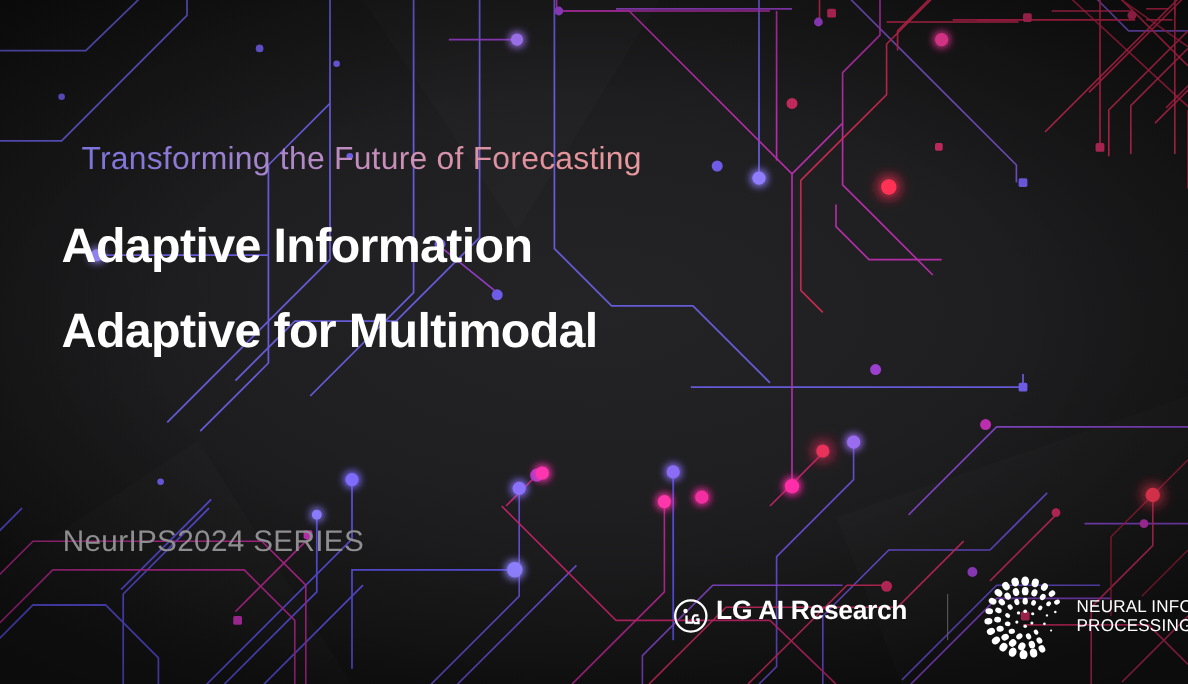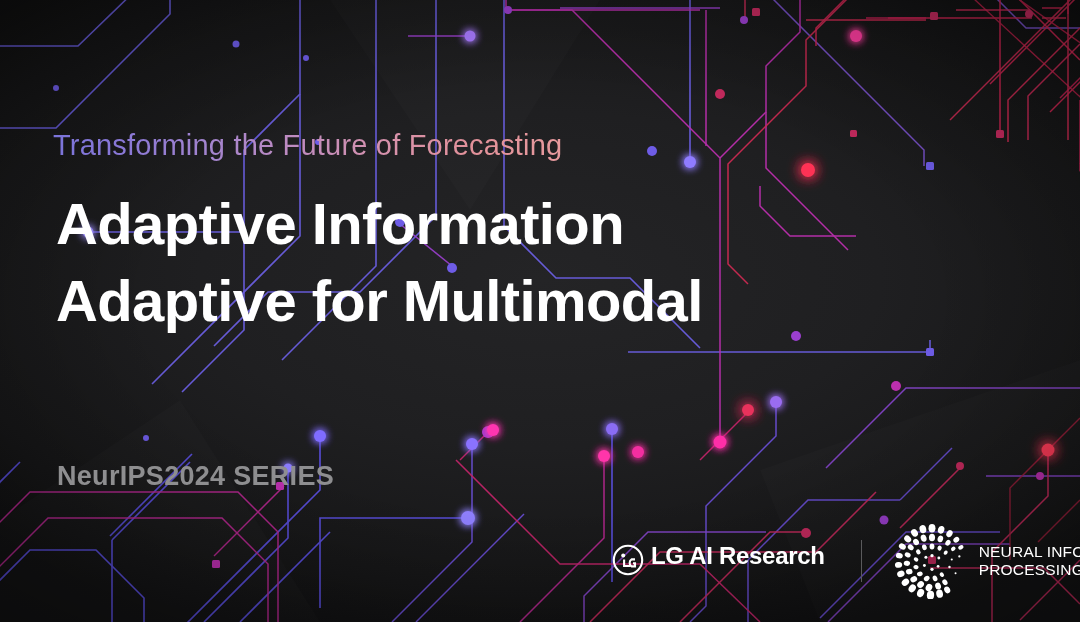--- a/index.html
+++ b/index.html
@@ -35,21 +35,21 @@
   }
 
   
   .content {
     position: absolute;
     inset: 0;
     z-index: 5;
   }
   .kicker {
     position: absolute;
-    left: 53px;
+    left: 74px;
     top: 128px;
     font-size: 29px;
     font-weight: 400;
     letter-spacing: 0.2px;
     line-height: 1.2;
     background: linear-gradient(90deg,
         #7b74da 0%,
         #8a78d6 14%,
         #a284cf 30%,
         #c08cc0 48%,
@@ -61,32 +61,32 @@
     color: transparent;
     -webkit-text-fill-color: transparent;
     white-space: nowrap;
   }
   .title {
     position: absolute;
     left: 56px;
     top: 185px;
     width: 860px;
     color: #ffffff;
-    font-size: 58px;
+    font-size: 44px;
     font-weight: 700;
     line-height: 77px;
     letter-spacing: -0.6px;
   }
   .title .line { display: block; white-space: nowrap; }
   .series {
     position: absolute;
     left: 57px;
-    top: 461px;
+    top: 477px;
     font-size: 27px;
-    font-weight: 700;
+    font-weight: 400;
     color: #8e8e90;
     letter-spacing: 0.3px;
     white-space: nowrap;
   }
 
   
   .logo-bar {
     position: absolute;
     left: 612px;
     top: 524px;

